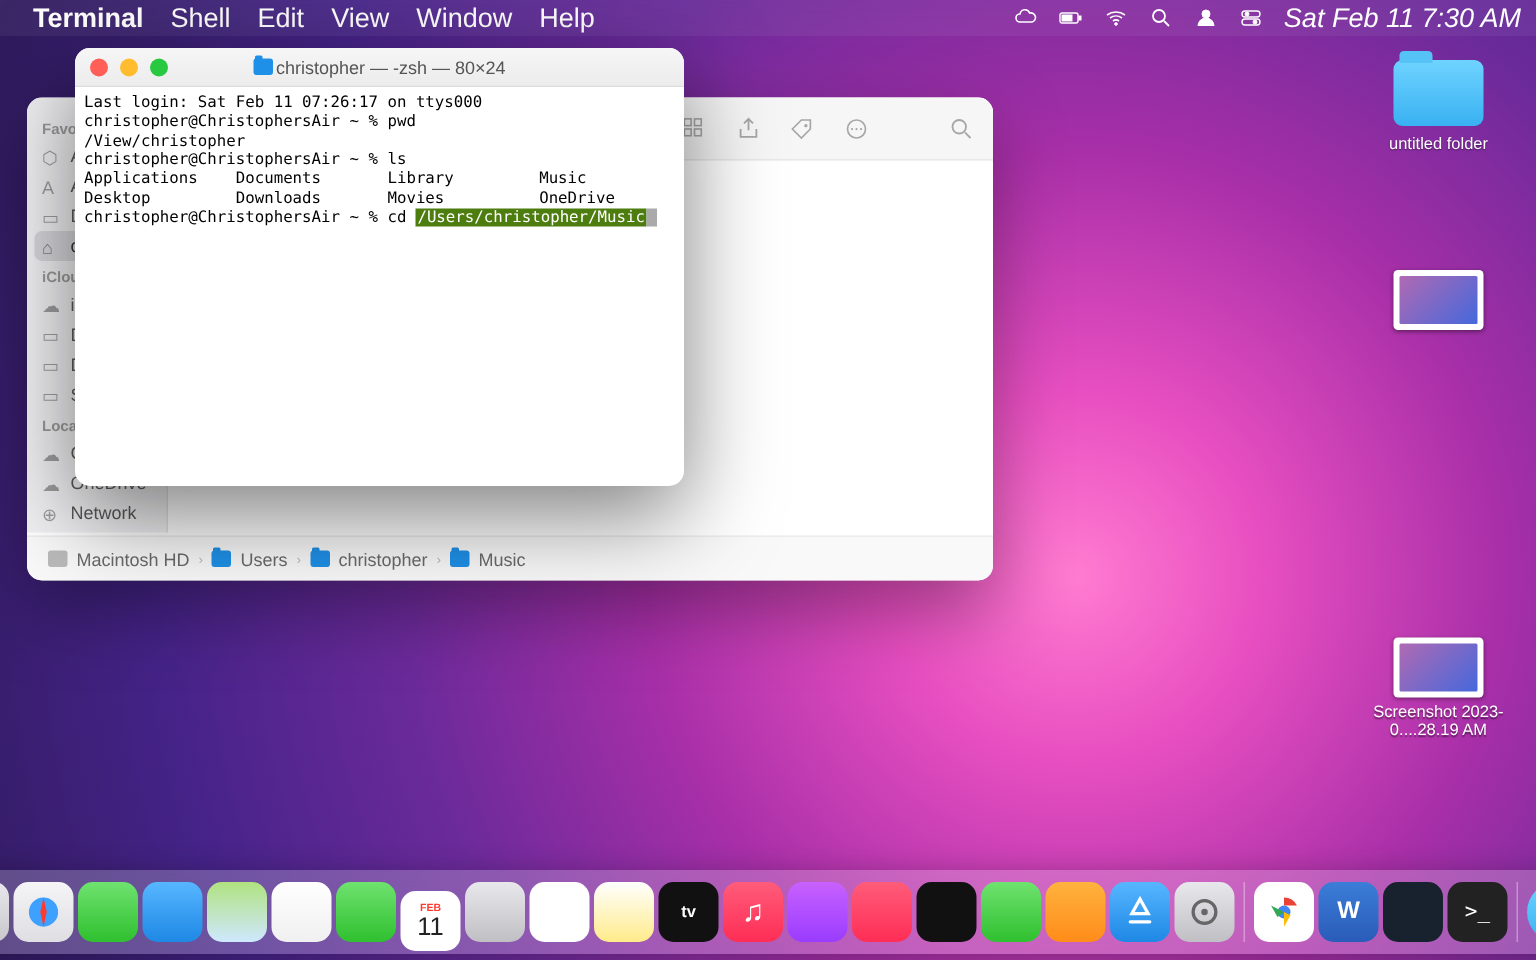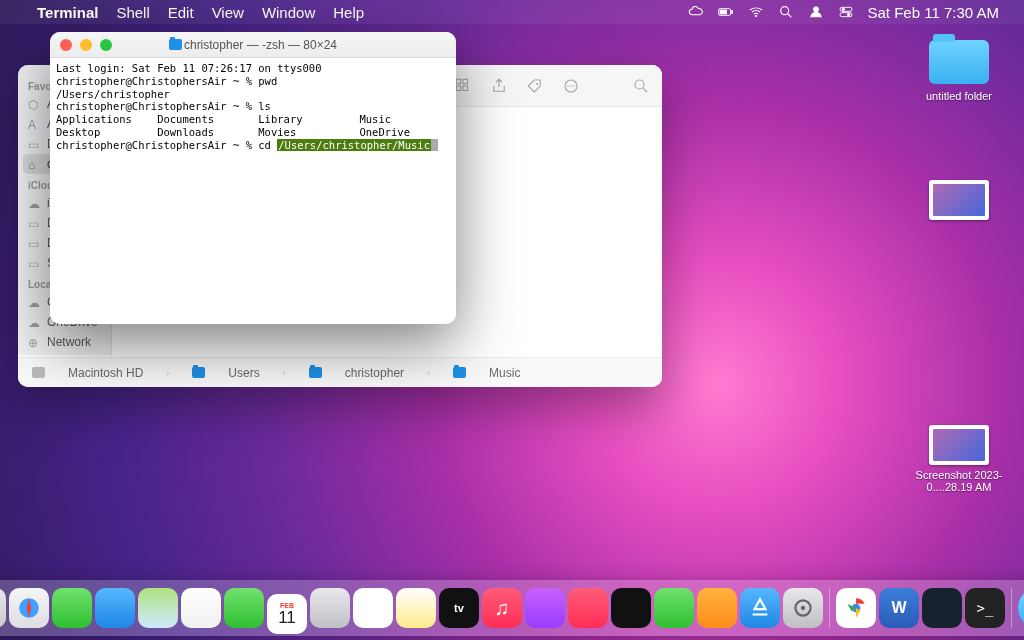--- a/index.html
+++ b/index.html
@@ -5,28 +5,28 @@
   * { margin: 0; padding: 0; box-sizing: border-box; }
   body {
     width: 1024px; height: 640px; overflow: hidden;
     font-family: -apple-system, "Helvetica Neue", Arial, sans-serif;
     background: radial-gradient(circle at 70% 60%, #ff7bd0 0%, #e84fc1 15%, #a82fa8 35%, #6b2a9a 55%, #452388 75%, #2e1a5a 100%);
     position: relative;
   }
   
   .menubar {
     height: 24px; background: rgba(255,255,255,0.06); backdrop-filter: blur(20px);
-    display: flex; align-items: center; color: #fff; font-size: 15px;
-    padding: 0 25px;
+    display: flex; align-items: center; color: #fff; font-size: 18px;
+    padding: 0 10px;
   }
   .menubar .apple { font-size: 14px; margin-right: 12px; }
   .menubar .menu-item { margin-right: 18px; cursor: default; }
   .menubar .menu-item.bold { font-weight: 600; }
   .menubar-right { margin-left: auto; display: flex; align-items: center; gap: 14px; }
-  .menubar-right .clock { font-weight: 400; }
+  .menubar-right .clock { font-weight: 400; font-style: italic; }
   .mico { width:16px;height:16px;display:inline-flex;align-items:center;justify-content:center;fill:#fff;stroke:#fff; }
   
   .desk-icon { position: absolute; width: 90px; text-align: center; color: #fff; font-size: 11px; text-shadow: 0 1px 1px rgba(0,0,0,0.5); }
   .desk-icon .folder {
     width: 60px; height: 44px; margin: 0 auto 6px; border-radius: 6px;
     background: linear-gradient(#6fd3ff,#39b1f2); position: relative;
   }
   .desk-icon .folder::before { content:""; position:absolute; top:-6px; left:4px; width:22px; height:8px; border-radius:3px 3px 0 0; background:#56c3f6; }
   .desk-icon .thumb { width:60px;height:40px;margin:0 auto 4px; background:#fff;border-radius:3px;padding:4px;box-shadow:0 1px 3px rgba(0,0,0,0.4); }
   .desk-icon .thumb-inner { width:100%;height:100%;background:linear-gradient(135deg,#b06ab3,#4568dc);border-radius:1px; }
@@ -47,21 +47,21 @@
   .sic { width:13px;height:13px;flex:none;opacity:0.55; }
   .finder-body { display:flex; flex:1; }
   .finder-main { flex:1; background:#fff; }
   .finder-toolbar {
     height:42px;background:#f6f6f7;border-bottom:1px solid #e8e8e8;display:flex;align-items:center;
     padding:0 10px 0 14px;gap:14px;justify-content:flex-end;
   }
   .tbbtn{width:22px;height:22px;display:flex;align-items:center;justify-content:center;opacity:0.55;}
   .finder-path {
     height:30px;border-top:1px solid #ececec;background:#f9f9f9;display:flex;align-items:center;
-    padding:0 14px;font-size:12px;color:#6a6a6a;gap:23px;
+    padding:0 14px;font-size:12px;color:#6a6a6a;gap:6px;
   }
   .finder-path .sep{color:#bbb;font-size:9px;}
   .pico{width:13px;height:11px;display:inline-block;background:#1e90e7;border-radius:2px;position:relative;}
   .pico::before{content:"";position:absolute;top:-2px;left:1px;width:5px;height:3px;background:#1e90e7;border-radius:1px 1px 0 0;}
   .pico.disk{background:#bbb;border-radius:2px;}
   .pico.disk::before{display:none;}
   
   .term-window {
     position:absolute; left:50px; top:32px; width:406px; height:292px;
     background:#fff;border-radius:10px;box-shadow:0 20px 60px rgba(0,0,0,0.5);overflow:hidden;
@@ -265,21 +265,21 @@
       <div class="tl yel"></div>
       <div class="tl grn"></div>
     </div>
     <div class="ttl">
         <span class="pico"></span>
         <span>christopher — -zsh — 80×24</span>
       </div>
   </div>
   <div class="term-body"><span>Last login: Sat Feb 11 07:26:17 on ttys000</span>
 <span>christopher@ChristophersAir ~ % pwd</span>
-<span>/Users/christopher</span>
+<span>/View/christopher</span>
 <span>christopher@ChristophersAir ~ % ls</span>
 <span>Applications    Documents       Library         Music           Pictures
 Desktop         Downloads       Movies          OneDrive        Public</span>
 <span>christopher@ChristophersAir ~ % cd </span><span class="hl">/Users/christopher/Music</span><span class="cursor"></span></div>
 </div>
 
 <div class="dock" id="dock">
     <div class="app" style="background: linear-gradient(rgb(232, 232, 236), rgb(200, 200, 204));"></div>
     <div class="app" style="background: linear-gradient(rgb(245, 245, 247), rgb(222, 222, 227));">
       <svg viewBox="0 0 24 24">

